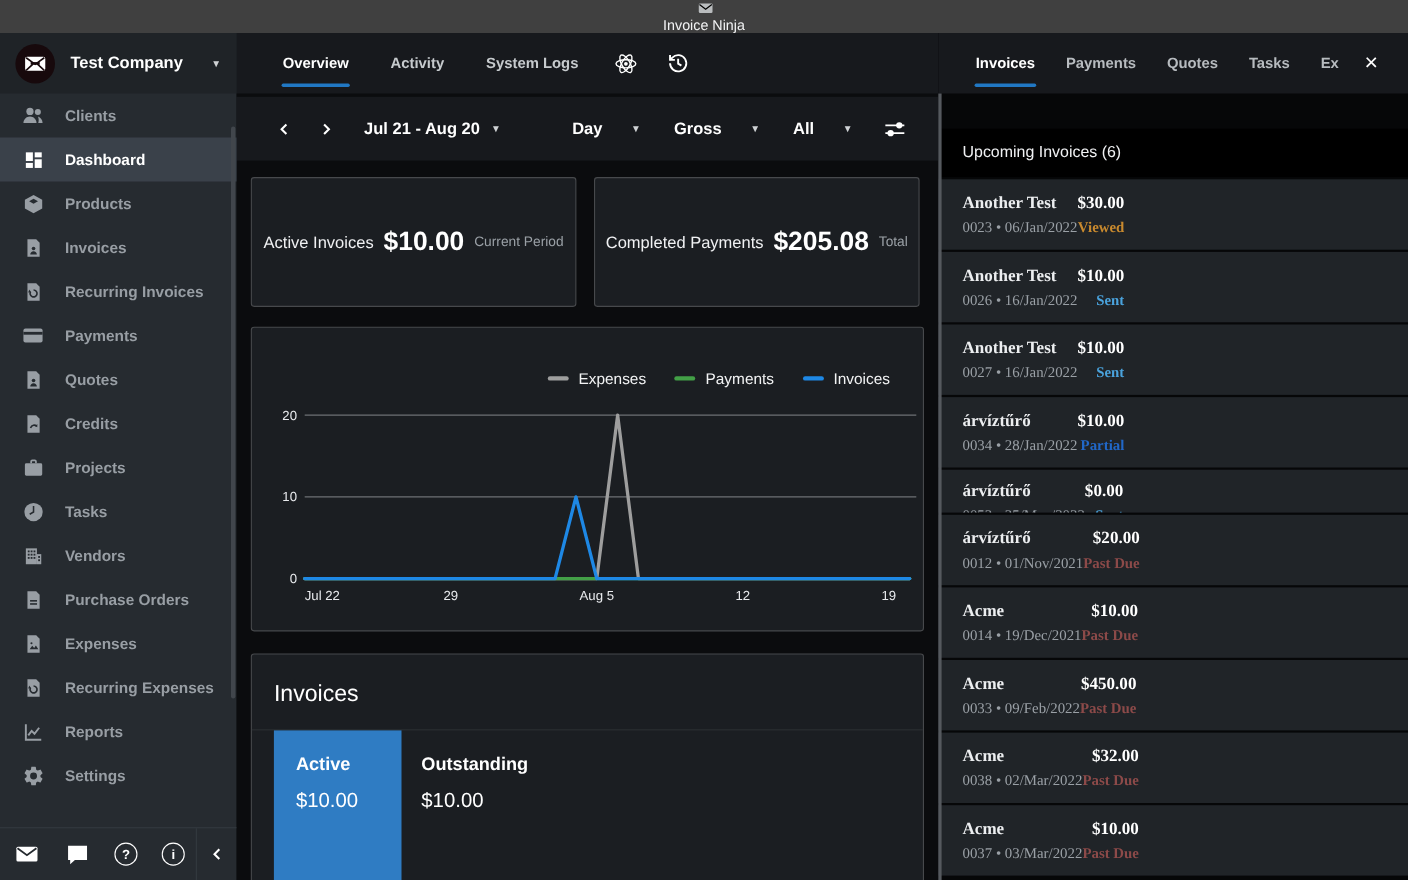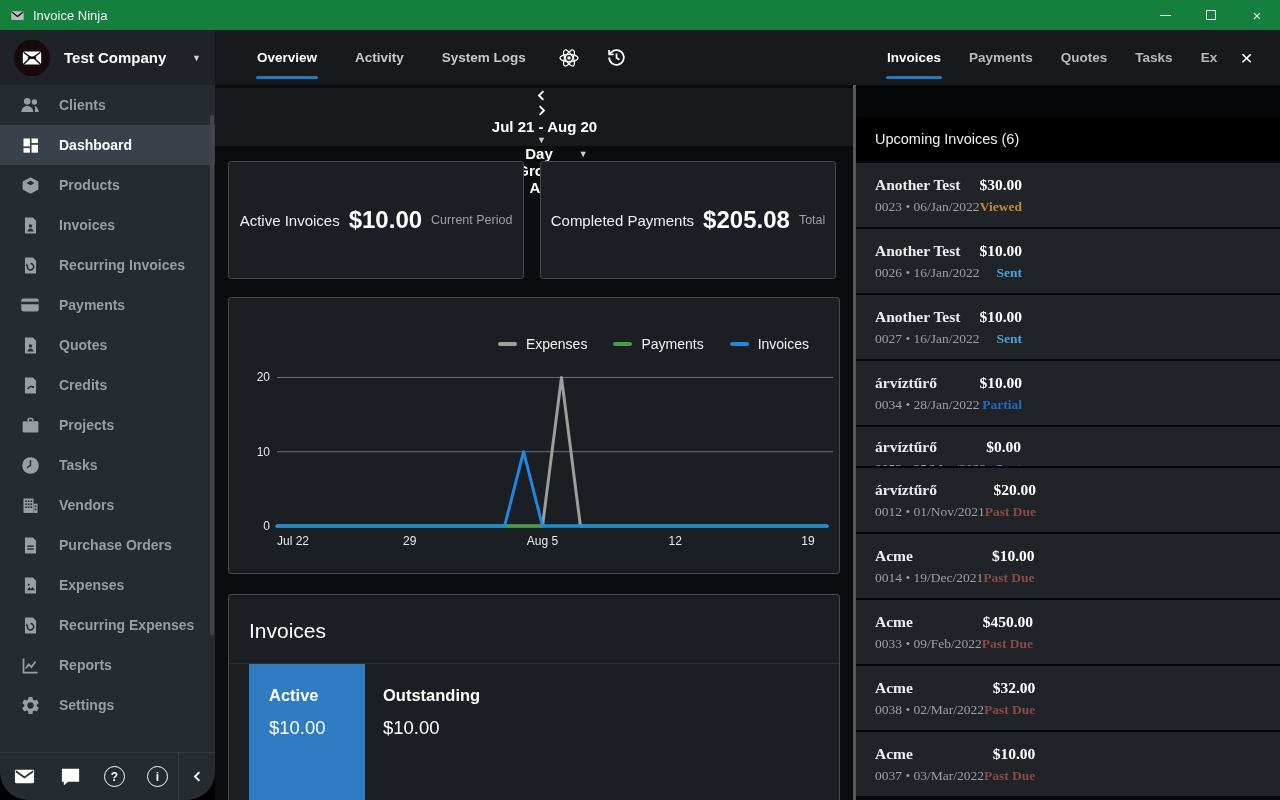--- a/index.html
+++ b/index.html
@@ -1,30 +1,30 @@
 <!DOCTYPE html>
 <html><head>
 <meta charset="utf-8">
 <style>
   * { margin:0; padding:0; box-sizing:border-box; }
   html,body { width:1280px; height:800px; overflow:hidden; background:#000;
     font-family:"Liberation Sans", sans-serif; -webkit-font-smoothing:antialiased; }
 
   
-  .titlebar { height:30px; background:#15803d; display:flex; align-items:center; color:#fff; }
+  .titlebar { height:30px; background:#404040; display:flex; align-items:center; color:#fff;flex-direction:column; }
   .titlebar .appicon { margin:0 8px 0 10px; color:#b9bcbe; display:flex; }
   .titlebar .title { font-size:13px; color:#f2f3f4; flex:1; }
   .win-btn { width:46px; height:30px; display:flex; align-items:center; justify-content:center; color:#e8e9ea; font-size:15px; }
   .min-bar { width:11px; height:1px; background:#e8e9ea; display:block; }
   .max-box { width:10px; height:10px; border:1px solid #e8e9ea; display:block; }
 
   .app { display:flex; height:770px; }
 
   
-  .sidebar { width:215px; background:#262b30; display:flex; flex-direction:column; position:relative;border-radius:28px; }
+  .sidebar { width:215px; background:#262b30; display:flex; flex-direction:column; position:relative; }
   .company-header { height:55px; background:#1f2327; display:flex; align-items:center; padding:0 14px; gap:14px; }
   .company-logo { width:36px; height:36px; border-radius:50%; background:#17090c; display:flex; align-items:center; justify-content:center; color:#fff; flex:0 0 auto; }
   .company-name { color:#fff; font-size:15px; font-weight:600; flex:1; }
   .caret { font-size:9px; color:#cfd2d5; }
   .nav { flex:1; }
   .nav-item { height:40px; display:flex; align-items:center; gap:18px; padding:0 0 0 19px; color:#989ea4; font-size:14px; font-weight:600; cursor:default; }
   .nav-item .nicon { width:22px; height:22px; display:flex; align-items:center; justify-content:center; flex:0 0 auto; }
   .nav-item.active { background:#3a414a; color:#fff; }
   .side-scroll { position:absolute; right:1px; top:85px; width:4px; height:520px; background:#41464c; border-radius:2px; }
   .sidebar-footer { height:48px; border-top:1px solid #343a40; display:flex; align-items:center; }
@@ -38,21 +38,21 @@
   .main { width:638px; display:flex; flex-direction:column; background:#0b0c0e; }
   .tabs-bar { height:55px; background:#17191d; display:flex; align-items:center; padding-left:27px; gap:8px; }
   .tab { position:relative; height:55px; display:flex; align-items:center; padding:0 15px; font-size:13.5px; font-weight:600; color:#c6cacd; }
   .tab.active { color:#fff; }
   .tab.active::after { content:""; position:absolute; left:14px; right:14px; bottom:6px; height:3px; background:#2178c4; border-radius:2px; }
   .search-box { margin-left:18px; width:205px; height:38px; background:#393e44; border-radius:2px; display:flex; align-items:center; padding:0 10px 0 14px; gap:8px; }
   .search-box input { flex:1; background:transparent; border:none; outline:none; color:#e8eaec; font-size:14.5px; font-family:inherit; width:130px; }
   .search-box input::placeholder { color:#9aa0a6; }
   .toolbar-icon { width:40px; height:40px; display:flex; align-items:center; justify-content:center; color:#fff; }
 
-  .date-bar { height:58px; background:#17191d; margin-top:3px; display:flex; align-items:center; padding:0 9px 0 24px; color:#fff;flex-direction:column; }
+  .date-bar { height:58px; background:#17191d; margin-top:3px; display:flex; align-items:center; padding:0 20px 0 24px; color:#fff; }
   .chev-btn { width:38px; height:38px; display:flex; align-items:center; justify-content:center; color:#fff; }
   .range-label { font-size:15px; font-weight:600; margin:0 10px 0 16px; }
   .dd { display:flex; align-items:center; gap:26px; font-size:15px; font-weight:600; margin-left:30px; }
   .date-bar .spacer { flex:1; }
   .filter-btn { width:40px; height:40px; display:flex; align-items:center; justify-content:center; color:#fff; margin-left:18px; }
 
   .content { flex:1; overflow:hidden; padding:15px 13px 0 13px; }
   .cards-row { display:flex; gap:16px; }
   .sum-card { width:296px; height:118px; background:#1b1e22; border:1px solid #47494c; border-radius:3px;
     display:flex; flex-direction:row; align-items:center; justify-content:center; gap:9px; }

